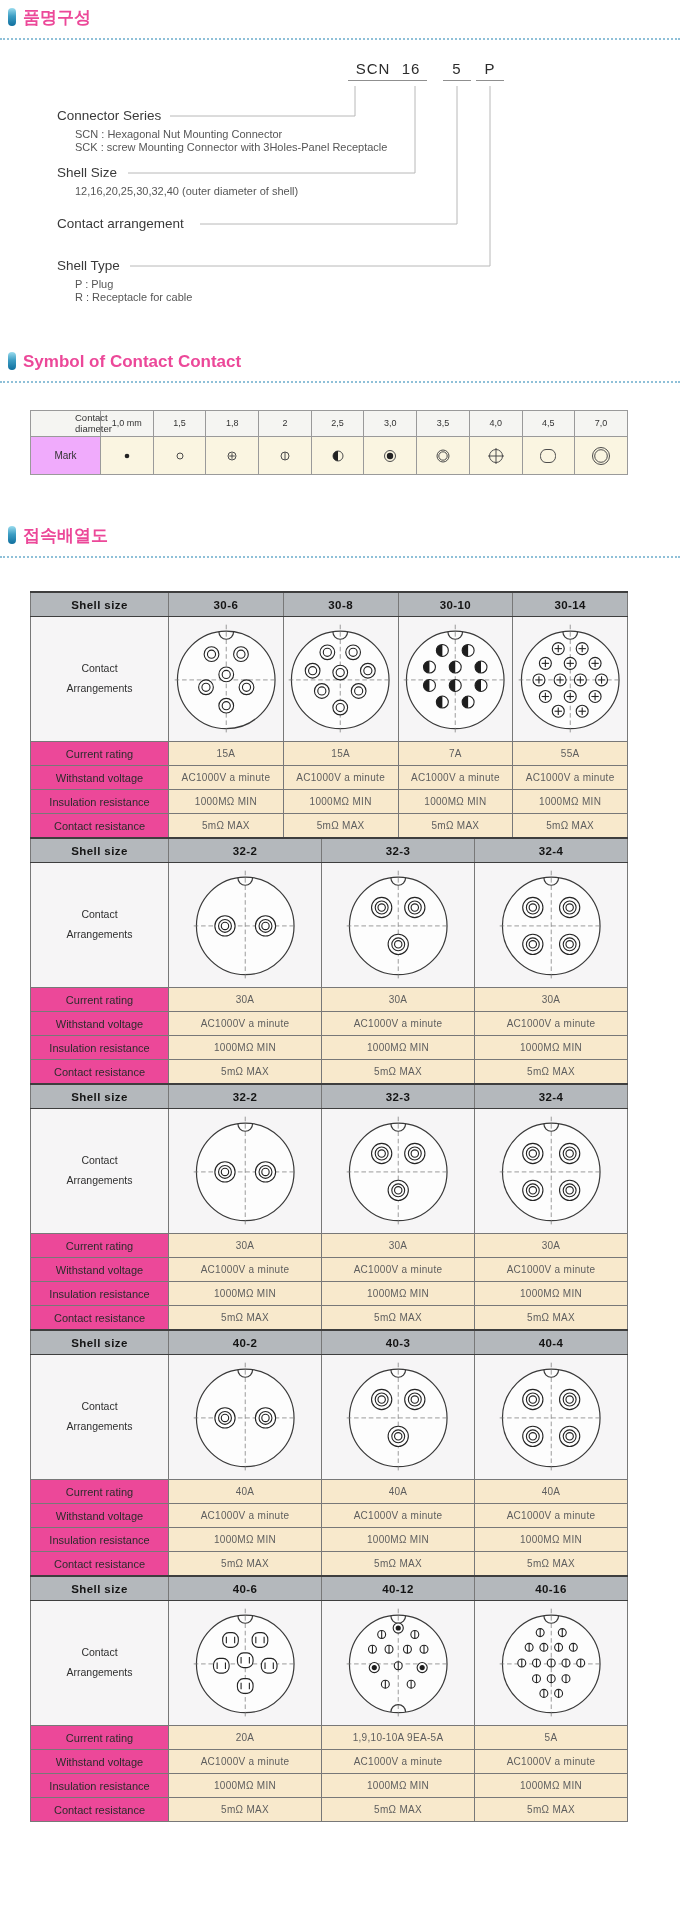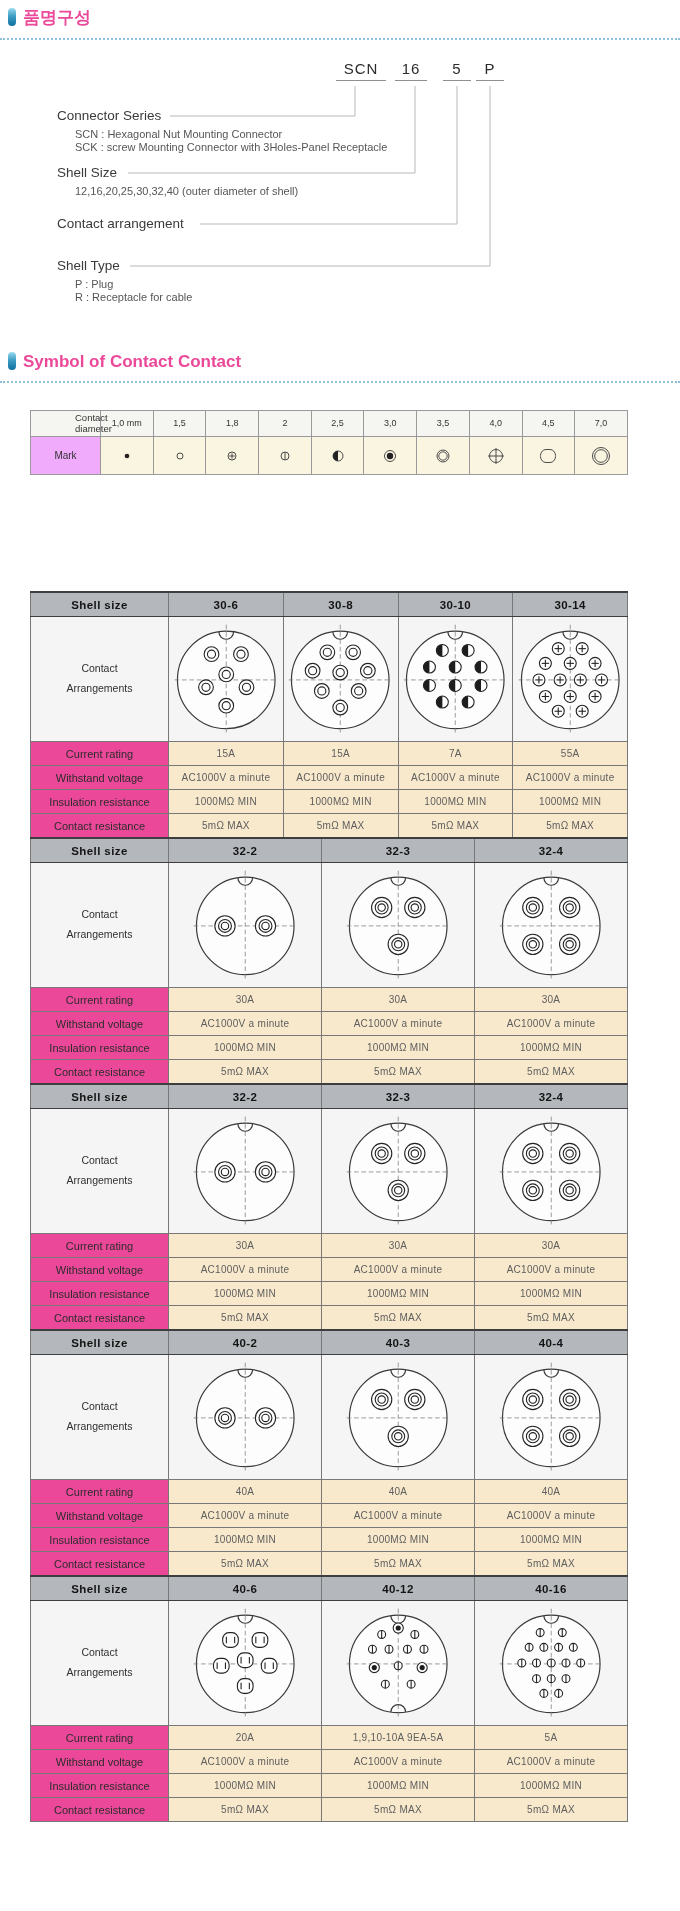--- a/index.html
+++ b/index.html
@@ -60,21 +60,21 @@
     <span class="bullet"></span><span class="sec-title">품명구성</span>
   </div>
 
   <div class="naming">
     <svg class="nlines" viewBox="0 0 680 300">
       <polyline points="170,66 355,66 355,36" fill="none" stroke="#b8b8b8" stroke-width="1"></polyline>
       <polyline points="128,123 415,123 415,36" fill="none" stroke="#b8b8b8" stroke-width="1"></polyline>
       <polyline points="200,174 457,174 457,36" fill="none" stroke="#b8b8b8" stroke-width="1"></polyline>
       <polyline points="130,216 490,216 490,36" fill="none" stroke="#b8b8b8" stroke-width="1"></polyline>
     </svg>
-    <span class="code-part" style="left:336px;width:50px">SCN</span>
+    <span class="code-part" style="left:348px;width:50px">SCN</span>
     <span class="code-part" style="left:395px;width:32px">16</span>
     <span class="code-part" style="left:443px;width:28px">5</span>
     <span class="code-part" style="left:476px;width:28px">P</span>
 
     <div class="nlabel-title" style="left:57px;top:58px">Connector Series</div>
     <div class="nlabel-line" style="left:75px;top:78px">SCN : Hexagonal Nut Mounting Connector</div>
     <div class="nlabel-line" style="left:75px;top:91px">SCK : screw Mounting Connector with 3Holes-Panel Receptacle</div>
 
     <div class="nlabel-title" style="left:57px;top:115px">Shell Size</div>
     <div class="nlabel-line" style="left:75px;top:135px">12,16,20,25,30,32,40 (outer diameter of shell)</div>
@@ -156,20 +156,23 @@
               <rect x="7.5" y="6.5" width="15" height="13" rx="5.5" ry="6" class="o"></rect>
             </svg></td>
           <td><svg class="mk" width="30" height="26" viewBox="0 0 30 26">
               <circle cx="15" cy="13" r="8.5" class="o"></circle>
               <circle cx="15" cy="13" r="6.3" class="o"></circle>
             </svg></td>
         </tr>
       </tbody>
     </table>
 
+  <div class="sec-head" style="top:524px">
+    <span class="bullet"></span><span class="sec-title">접속배열도</span>
+  </div>
 
   <div id="btable">
       <table class="sec-table">
         <colgroup>
           <col style="width:138px">
           <col>
           <col>
           <col>
           <col>
         </colgroup>

